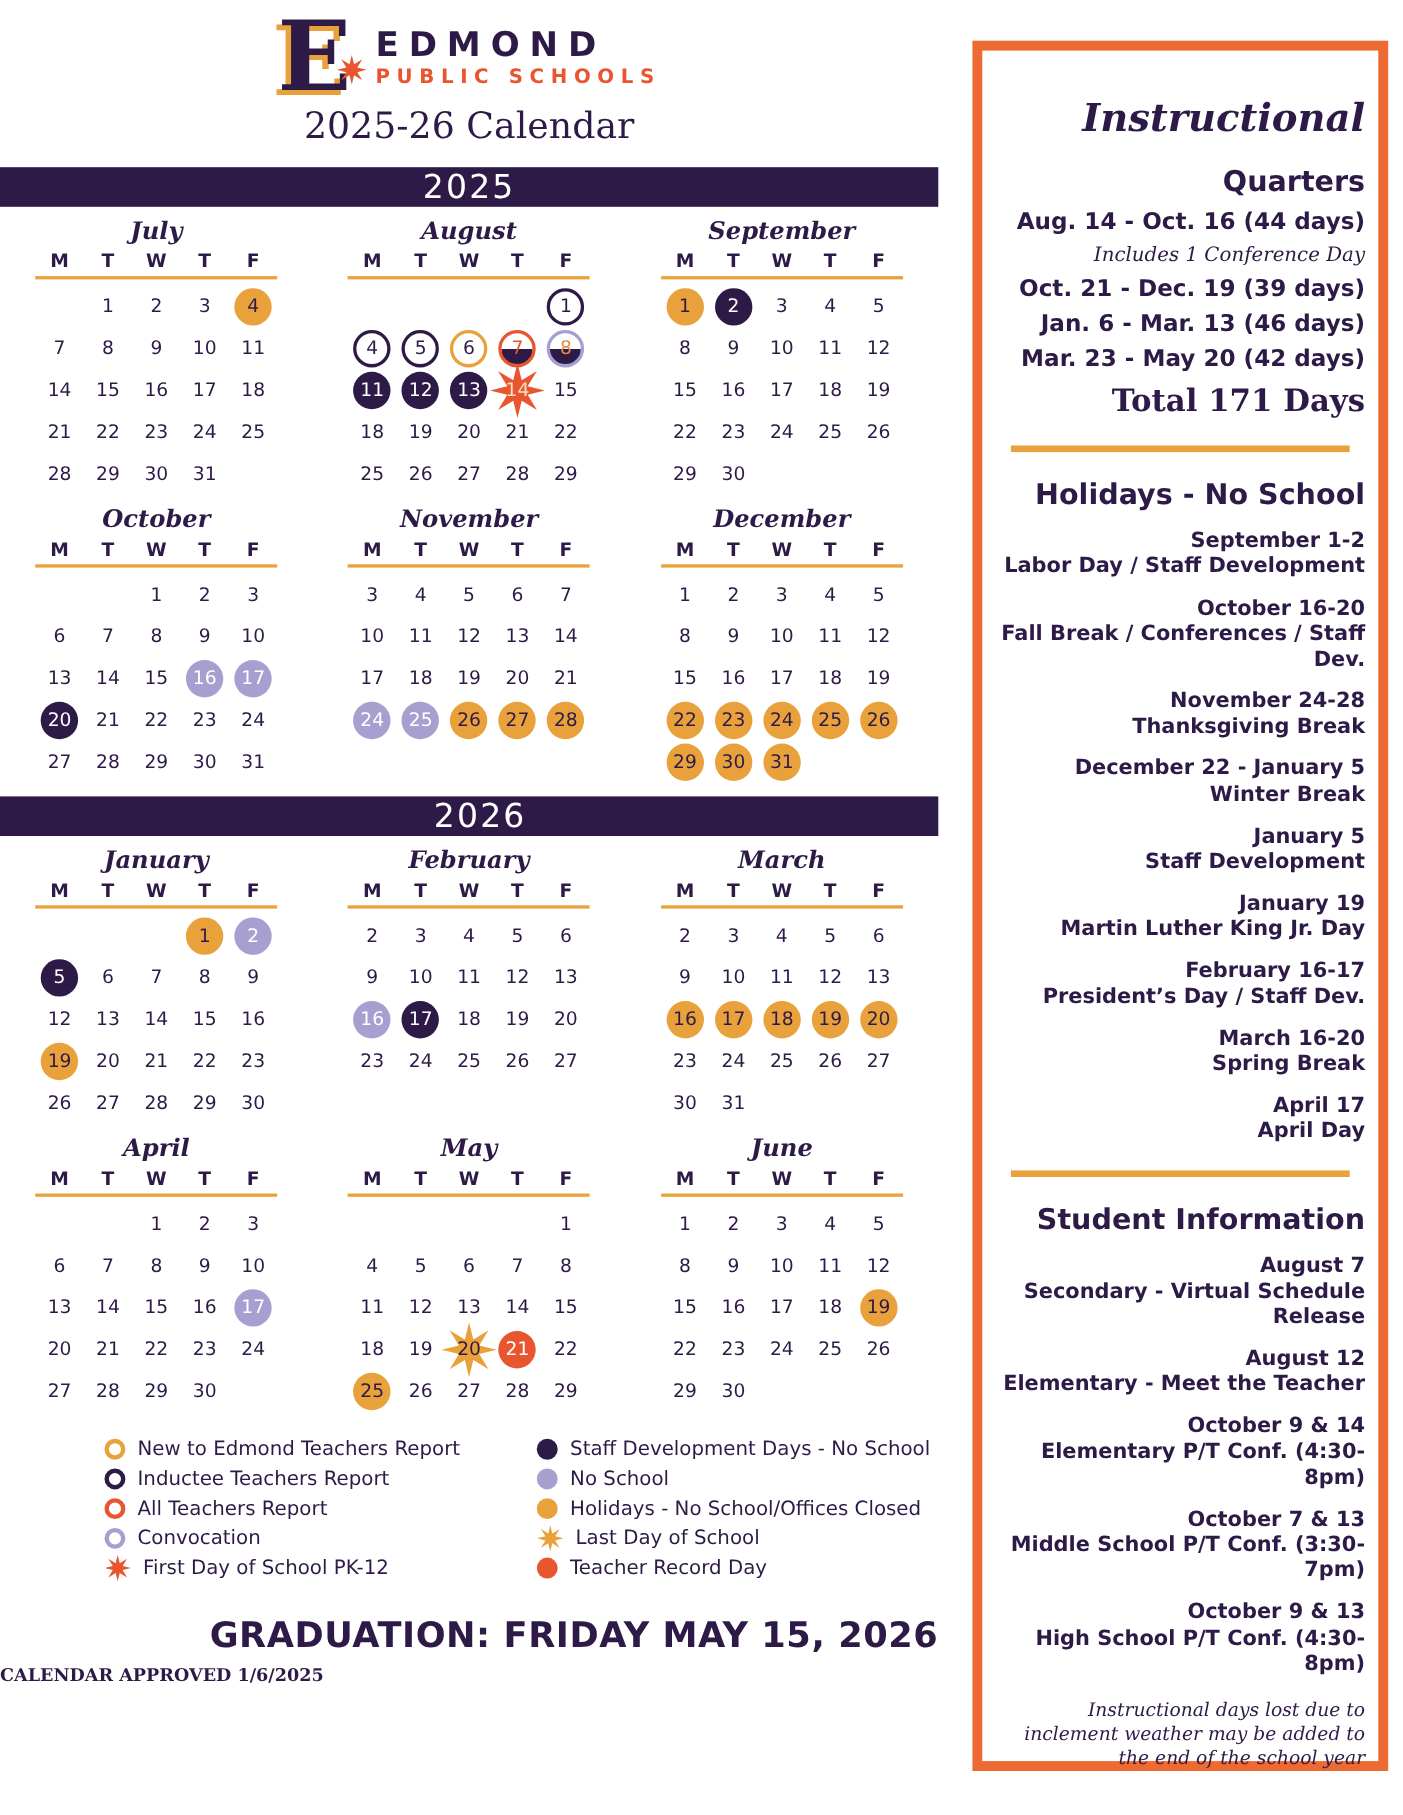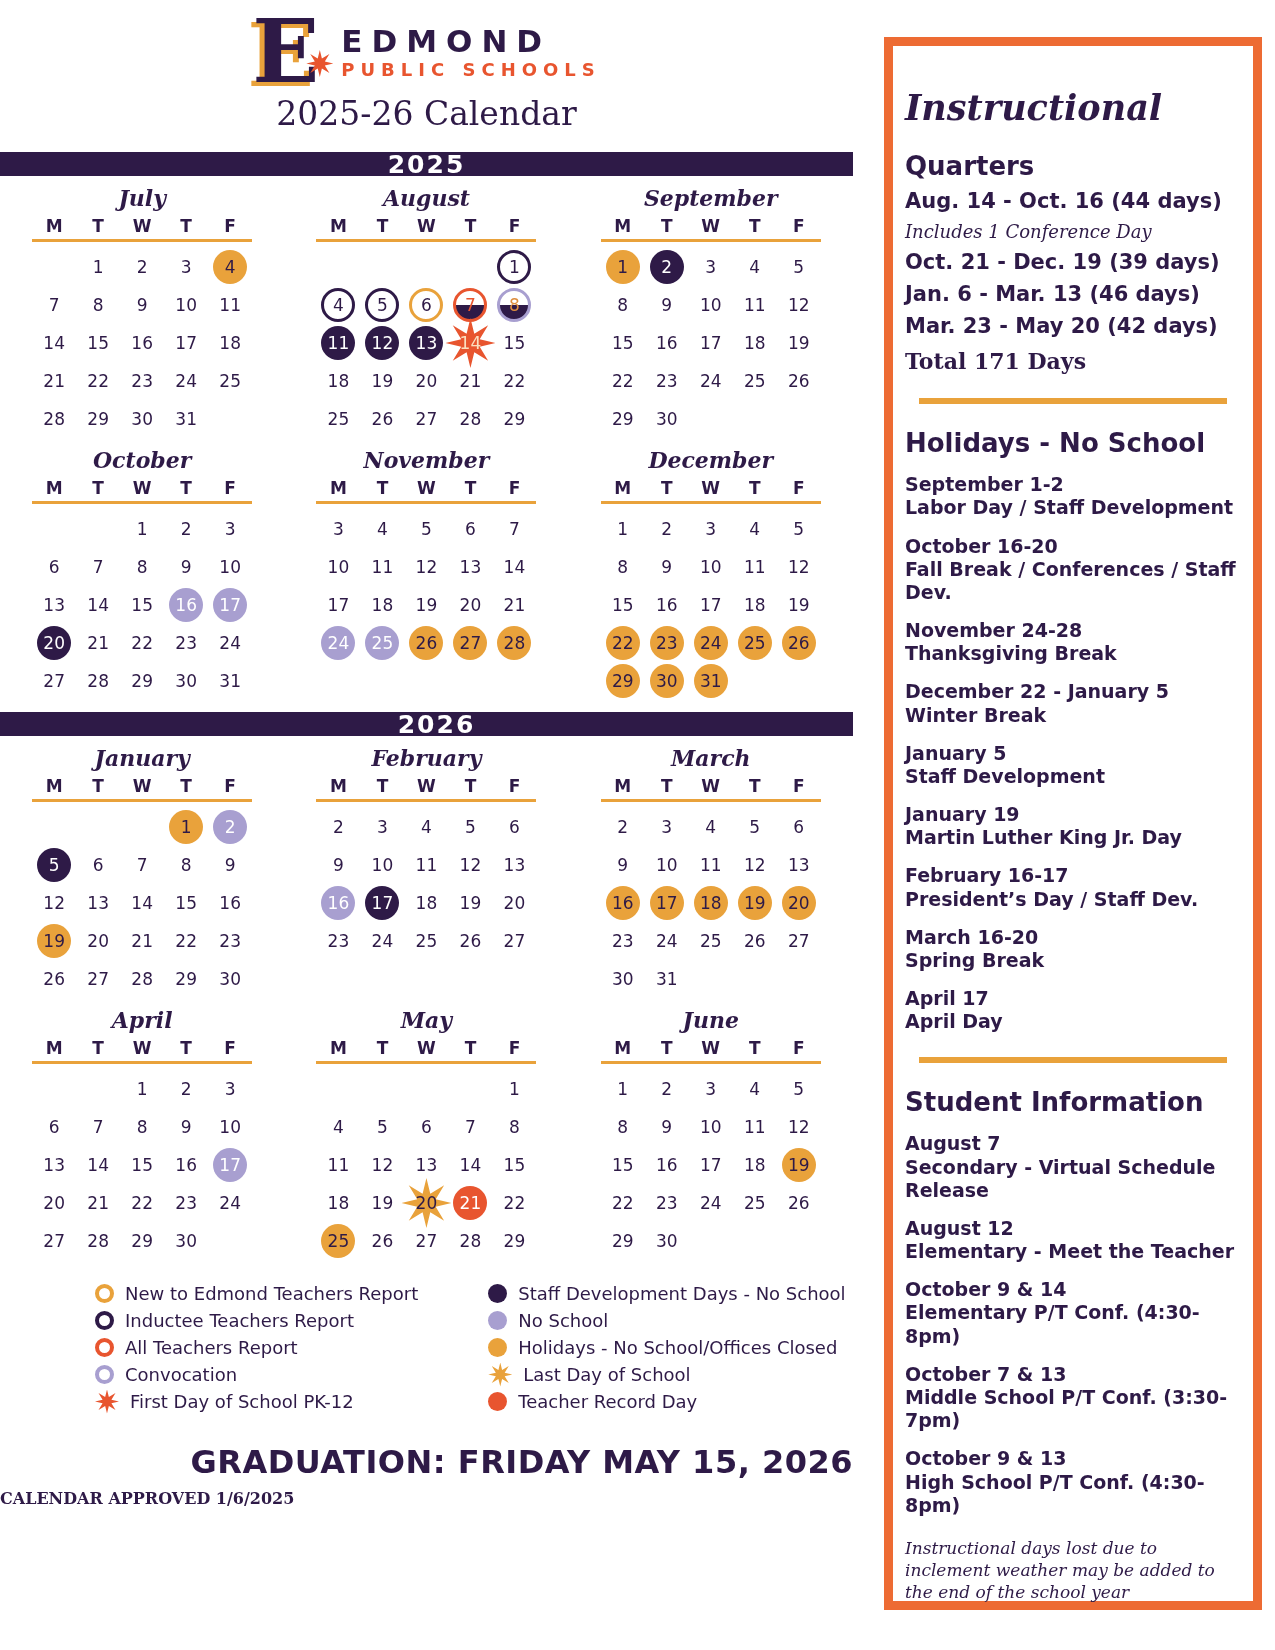--- a/index.html
+++ b/index.html
@@ -21,22 +21,22 @@
   .logo-row{display:flex;justify-content:center;align-items:center;gap:22px;padding-top:10px;}
   .logo-e{position:relative;font-family:"DejaVu Serif",serif;font-weight:bold;font-size:88px;
           line-height:0.95;color:var(--purple);text-shadow:-5px 4px 0 var(--gold);}
   .logo-star{position:absolute;right:-14px;top:40px;width:27px;height:27px;background:var(--red);
           clip-path:var(--star);}
   .brand{text-align:left;}
   .brand-name{font-size:31px;font-weight:bold;letter-spacing:9px;color:var(--purple);}
   .brand-sub{font-size:18px;font-weight:bold;letter-spacing:6px;color:var(--red);margin-top:0;}
   .page-title{text-align:center;font-family:"DejaVu Serif",serif;font-size:33px;margin-top:0px;}
 
-  .year-banner{height:24px;background:var(--purple);color:#fff;display:flex;align-items:center;
-          justify-content:center;font-size:25px;font-weight:bold;letter-spacing:2px;}
+  .year-banner{height:36px;background:var(--purple);color:#fff;display:flex;align-items:center;
+          justify-content:center;font-size:30px;font-weight:normal;letter-spacing:2px;}
   .year-banner.second{margin-top:12px;padding-left:20px;}
 
   
   .months{display:flex;flex-wrap:wrap;}
   .month{width:33.33%;box-sizing:border-box;padding:9px 26px 0;}
   .month-name{text-align:center;font-family:"DejaVu Serif",serif;font-style:italic;font-weight:bold;
           font-size:22px;}
   .weekdays{display:grid;grid-template-columns:repeat(5,44px);justify-content:center;width:220px;
           margin:5px auto 0;border-bottom:3px solid var(--gold);padding-bottom:3px;}
   .weekdays span{text-align:center;font-weight:bold;font-size:17px;}
@@ -75,26 +75,26 @@
   .li-icon.fill-gold{background:var(--gold);}
   .li-icon.fill-red{background:var(--red);}
   .li-icon.star-red{background:var(--red);clip-path:var(--star);border-radius:0;width:24px;height:24px;}
   .li-icon.star-gold{background:var(--gold);clip-path:var(--star);border-radius:0;width:24px;height:24px;}
 
   .grad{text-align:right;font-size:32px;font-weight:bold;margin-top:28px;letter-spacing:0.5px;}
   .approved{text-align:left;font-family:"DejaVu Serif",serif;font-weight:bold;font-size:16px;margin-top:8px;}
 
   
   .sidebar{position:absolute;left:884px;top:37px;width:378px;height:1573px;box-sizing:border-box;
-          border:9px solid var(--border-orange);background:#fff;padding:42px 12px 16px;text-align:left;}
+          border:9px solid var(--border-orange);background:#fff;padding:42px 12px 16px;text-align:right;}
   .sb-title{font-family:"DejaVu Serif",serif;font-style:italic;font-weight:bold;font-size:35px;line-height:1.12;}
   .sb-heading{font-size:26px;font-weight:bold;margin:24px 0 8px;}
   .q-line{font-size:21px;font-weight:bold;margin:8px 0;}
   .q-note{font-family:"DejaVu Serif",serif;font-style:italic;font-size:18px;margin:2px 0;}
-  .q-total{font-family:"DejaVu Serif",serif;font-weight:bold;font-size:22px;margin-top:10px;}
+  .q-total{font-family:"DejaVu Serif",serif;font-weight:bold;font-size:28px;margin-top:10px;}
   .divider{height:6px;background:var(--gold);border:none;margin:24px 14px;}
   .sb-item{margin:15px 0;font-size:19px;font-weight:bold;line-height:1.22;}
   .sb-note{font-family:"DejaVu Serif",serif;font-style:italic;font-size:17px;line-height:1.3;margin-top:20px;}
 </style>
 </head>
 <body>
 
 <div class="page">
 
   <div class="main">

